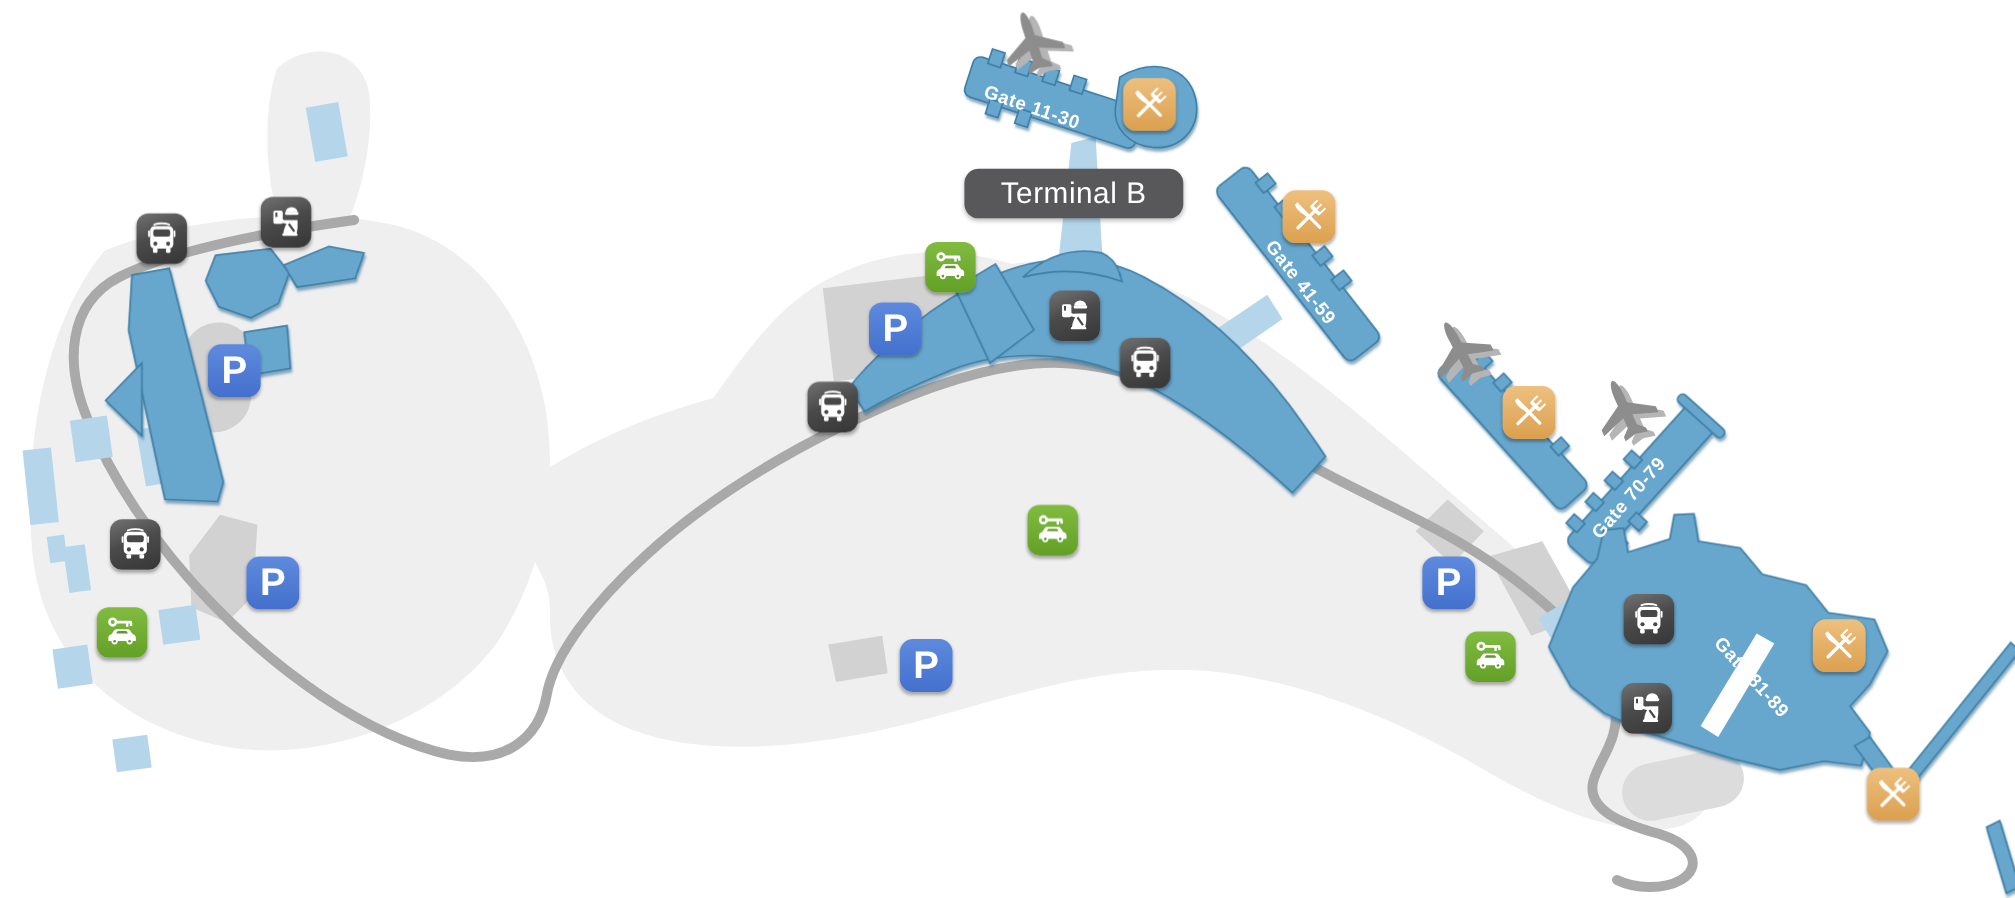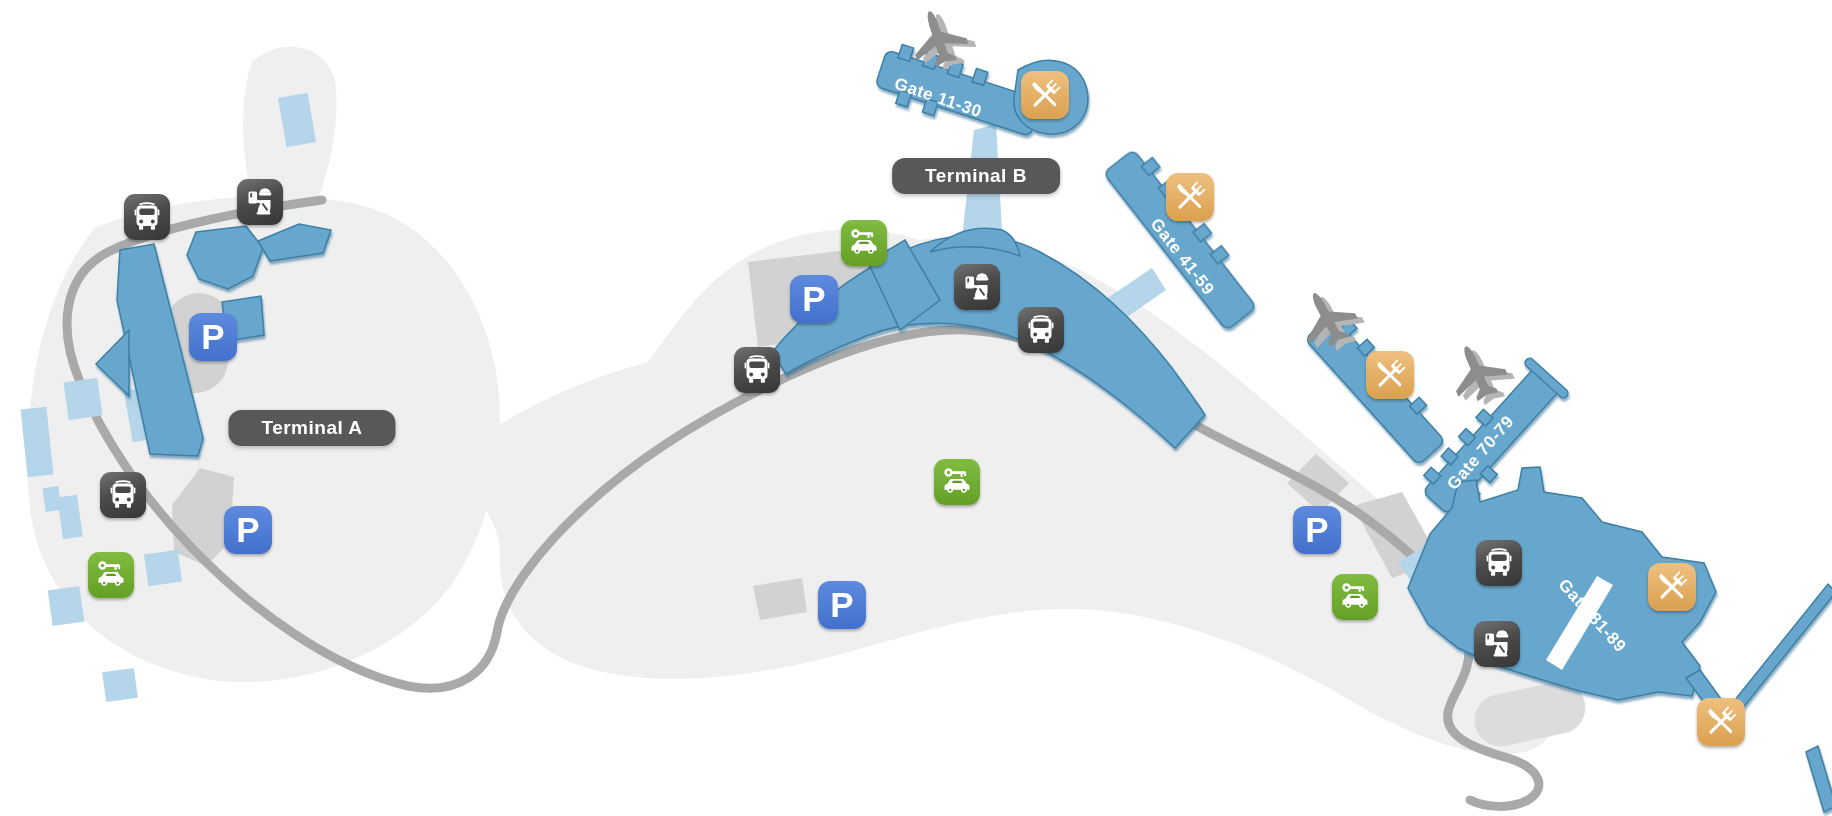--- a/index.html
+++ b/index.html
@@ -16,21 +16,21 @@
   .mk{position:absolute;transform:translate(-50%,-50%);display:flex;align-items:center;
       justify-content:center;box-shadow:0 2px 3px rgba(0,0,0,.30);}
   .sq46{width:46px;height:46px;border-radius:11px;}
   .sq48{width:48px;height:48px;border-radius:12px;}
   .icon-dark{background:linear-gradient(160deg,#727272 0%,#4b4b4b 45%,#363636 100%);}
   .icon-green{background:linear-gradient(180deg,#81bc41,#63a026);}
   .icon-orange{background:linear-gradient(180deg,#eec07f,#dba04f);}
   .icon-blue{background:linear-gradient(180deg,#5e8ade,#4370cc);}
   .p-letter{color:#fff;font-size:35px;font-weight:700;line-height:1;margin-top:-2px;}
   .terminal-label{position:absolute;transform:translate(-50%,-50%);background:var(--label-bg);
-      color:var(--label-text);font-size:19px;font-weight:700;letter-spacing:.5px;
+      color:var(--label-text);font-size:27px;font-weight:400;letter-spacing:.5px;
       padding:7px 33px;border-radius:13px;white-space:nowrap;box-shadow:0 2px 4px rgba(0,0,0,.25);}
   .gate-label{position:absolute;color:#fff;font-size:17px;font-weight:700;letter-spacing:.6px;
       white-space:nowrap;}
 </style>
 </head>
 <body>
 
 <div id="stage">
 
   <svg id="basemap" width="1832" height="816" viewBox="0 0 1832 816">
@@ -224,21 +224,20 @@
           <rect x="28" y="14.3" width="7.5" height="1.7" rx="0.8"></rect>
           <rect x="28" y="19.1" width="7.5" height="1.7" rx="0.8"></rect>
           <rect x="28" y="23.9" width="7.5" height="1.7" rx="0.8"></rect>
           <rect x="26.3" y="14.3" width="3.2" height="11.3" rx="1.6"></rect>
           <rect x="5" y="18.6" width="23" height="2.9" rx="1.45"></rect>
         </g>
       </symbol>
     </defs>
   </svg>
 
-  <div class="terminal-label" style="left:312px;top:428px">Terminal A</div>
   <div class="terminal-label" style="left:976px;top:176px">Terminal B</div>
 
   <div class="gate-label" style="left:938px;top:98px;transform:translate(-50%,-50%) rotate(19deg)">Gate 11-30</div>
   <div class="gate-label" style="left:1182px;top:257px;transform:translate(-50%,-50%) rotate(52deg)">Gate 41-59</div>
   <div class="gate-label" style="left:1363px;top:423px;transform:translate(-50%,-50%) rotate(43deg)">Gate 60-69</div>
   <div class="gate-label" style="left:1481px;top:453px;transform:translate(-50%,-50%) rotate(-49deg)">Gate 70-79</div>
   <div class="gate-label" style="left:1592px;top:616px;transform:translate(-50%,-50%) rotate(48deg)">Gate 81-89</div>
 
   <div class="mk sq46 icon-dark" style="left:147px;top:217px">
       <svg width="40" height="40">

